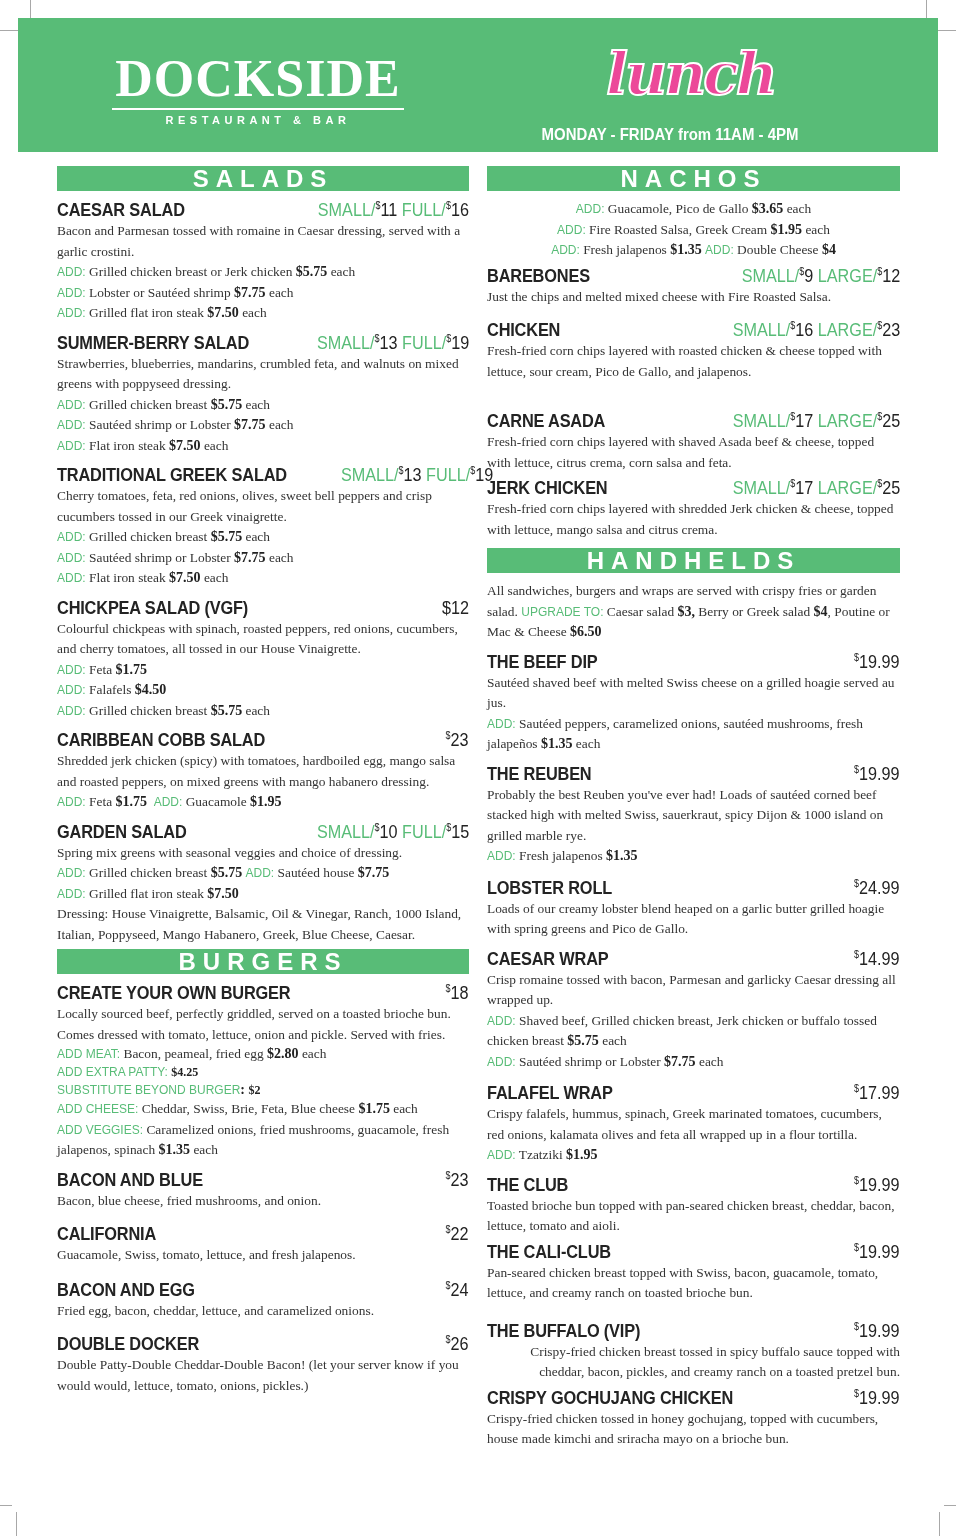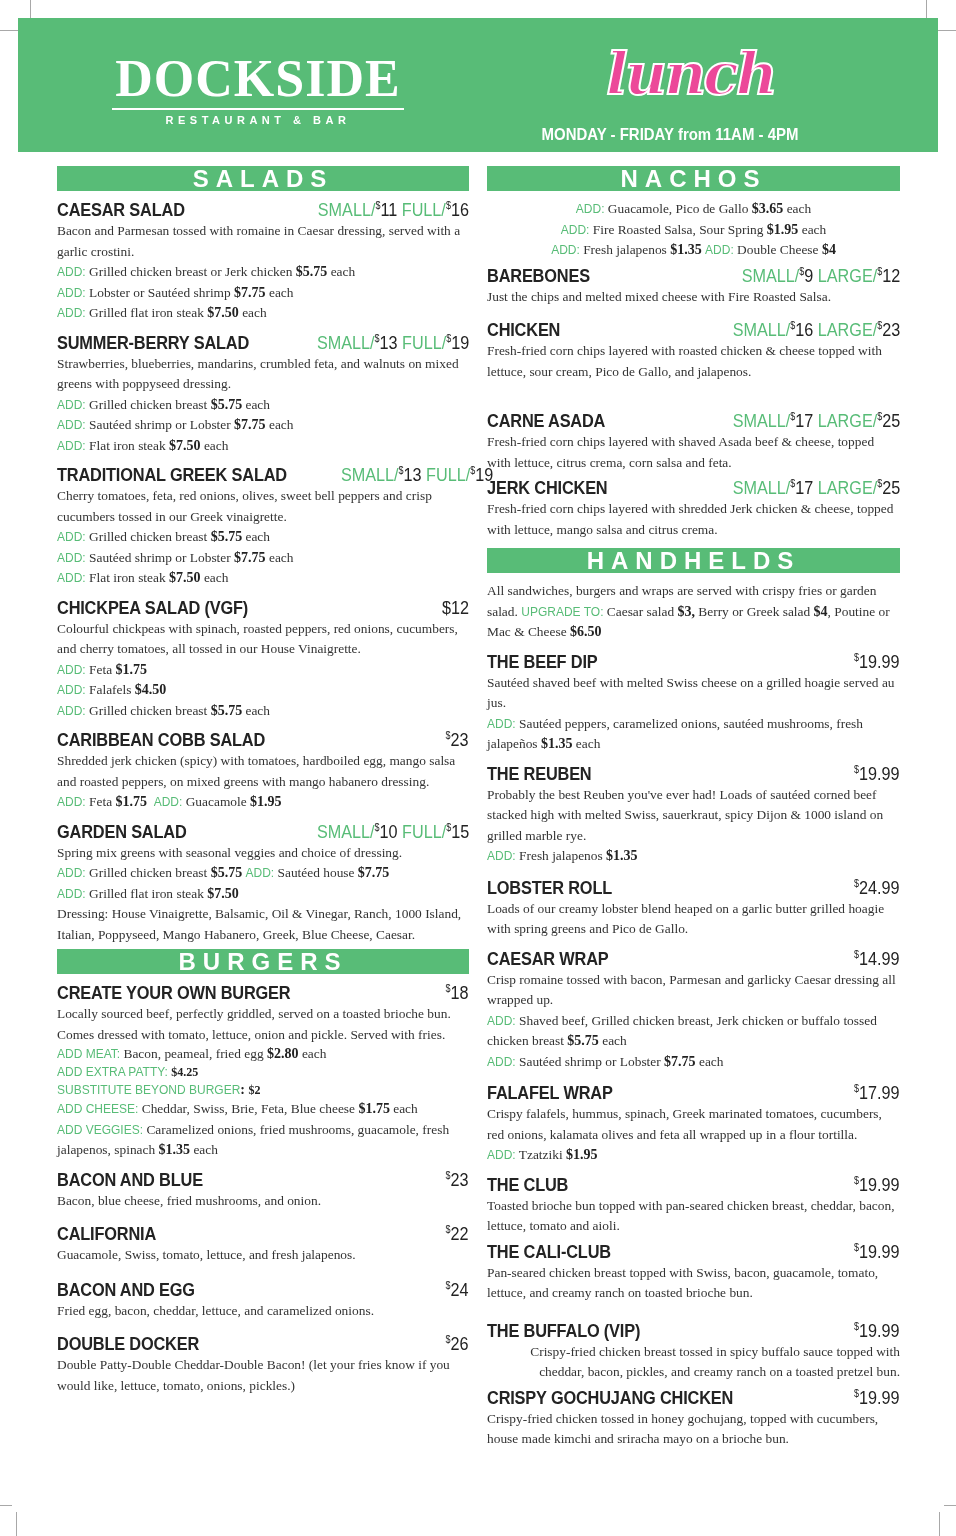--- a/index.html
+++ b/index.html
@@ -182,28 +182,28 @@
       <span class="item-name">BACON AND EGG</span>
       <span class="item-price"><sup>$</sup><span>24</span></span>
     </div>
     <div class="desc">Fried egg, bacon, cheddar, lettuce, and caramelized onions.</div>
   </div>
   <div class="item">
     <div class="item-head">
       <span class="item-name">DOUBLE DOCKER</span>
       <span class="item-price"><sup>$</sup><span>26</span></span>
     </div>
-    <div class="desc">Double Patty-Double Cheddar-Double Bacon! (let your fries know if you would like, lettuce, tomato, onions, pickles.)</div>
+    <div class="desc">Double Patty-Double Cheddar-Double Bacon! (let your server know if you would would, lettuce, tomato, onions, pickles.)</div>
   </div>
 </div>
 
 <div class="col col-right">
   <div class="section-bar">NACHOS</div>
   <div class="desc center"><span class="add">ADD:</span> <span>Guacamole, Pico de Gallo</span> <span class="b">$3.65</span> <span>each</span></div>
-  <div class="desc center"><span class="add">ADD:</span> <span>Fire Roasted Salsa, Sour Spring</span> <span class="b">$1.95</span> <span>each</span></div>
+  <div class="desc center"><span class="add">ADD:</span> <span>Fire Roasted Salsa, Greek Cream</span> <span class="b">$1.95</span> <span>each</span></div>
   <div class="desc center" style="margin-bottom:4px;"><span class="add">ADD:</span> <span>Fresh jalapenos</span> <span class="b">$1.35</span> <span class="add">ADD:</span> <span>Double Cheese</span> <span class="b">$4</span></div>
 
   <div class="item" style="margin-bottom:12px;">
     <div class="item-head">
       <span class="item-name">BAREBONES</span>
       <span class="item-price"><span class="lbl">SMALL/</span><sup>$</sup><span>9</span> <span class="lbl">LARGE/</span><sup>$</sup><span>12</span></span>
     </div>
     <div class="desc">Just the chips and melted mixed cheese with Fire Roasted Salsa.</div>
   </div>
   <div class="item" style="margin-bottom:28px;">

